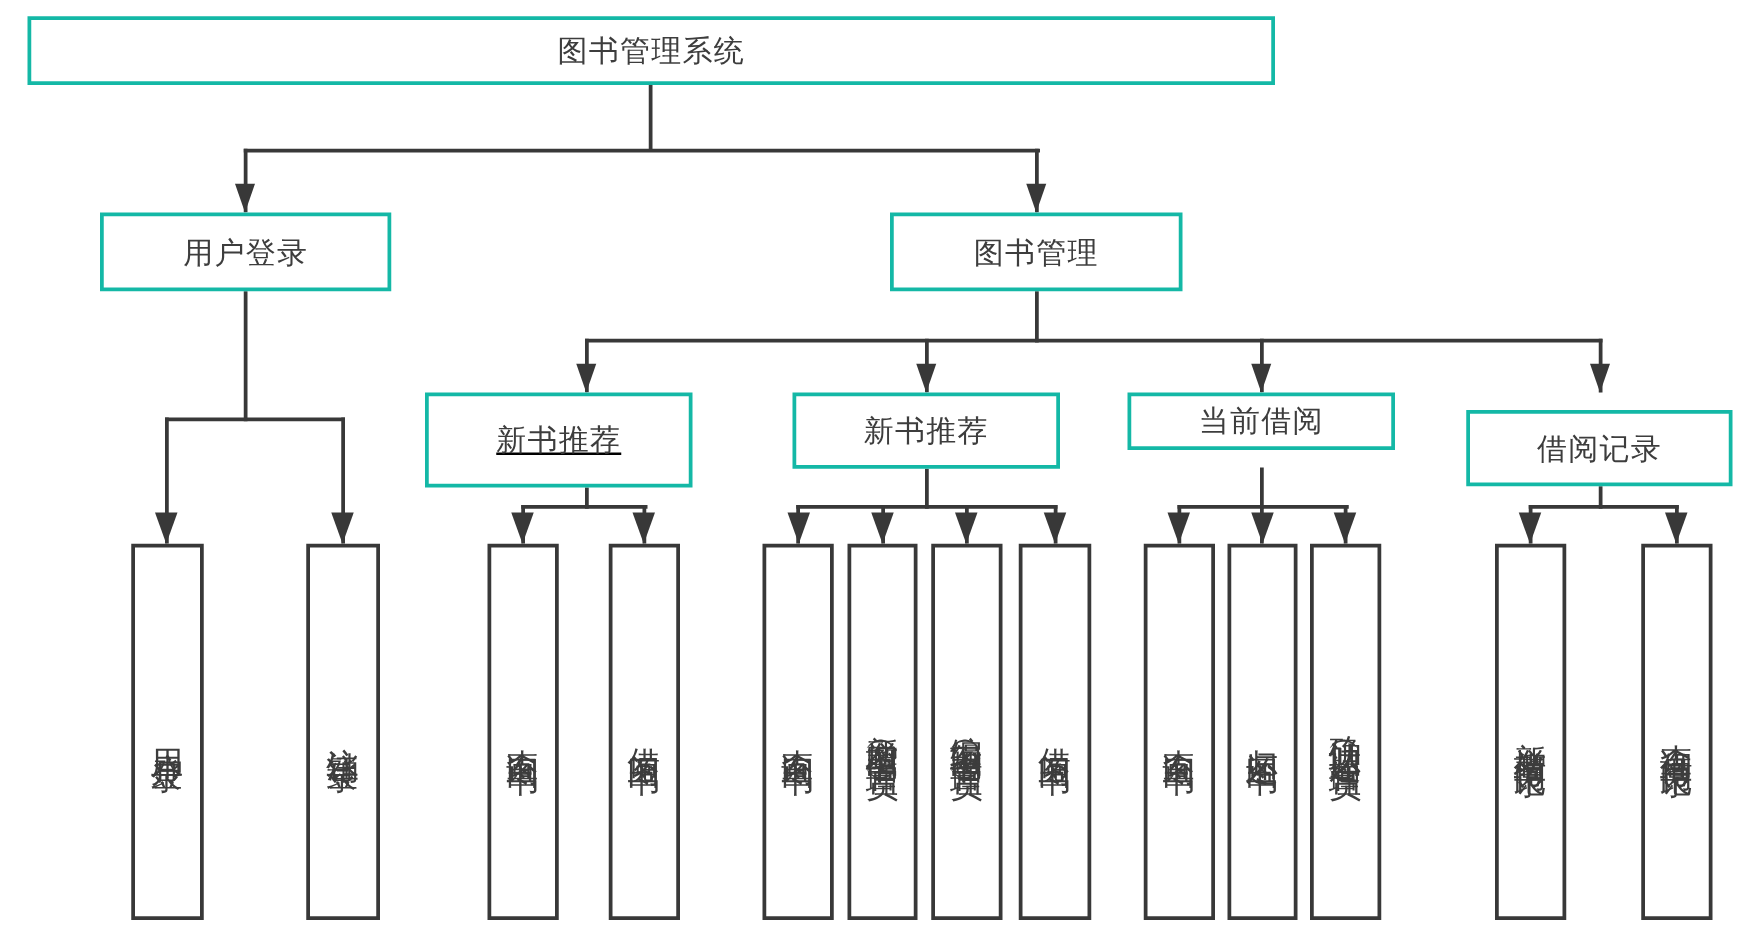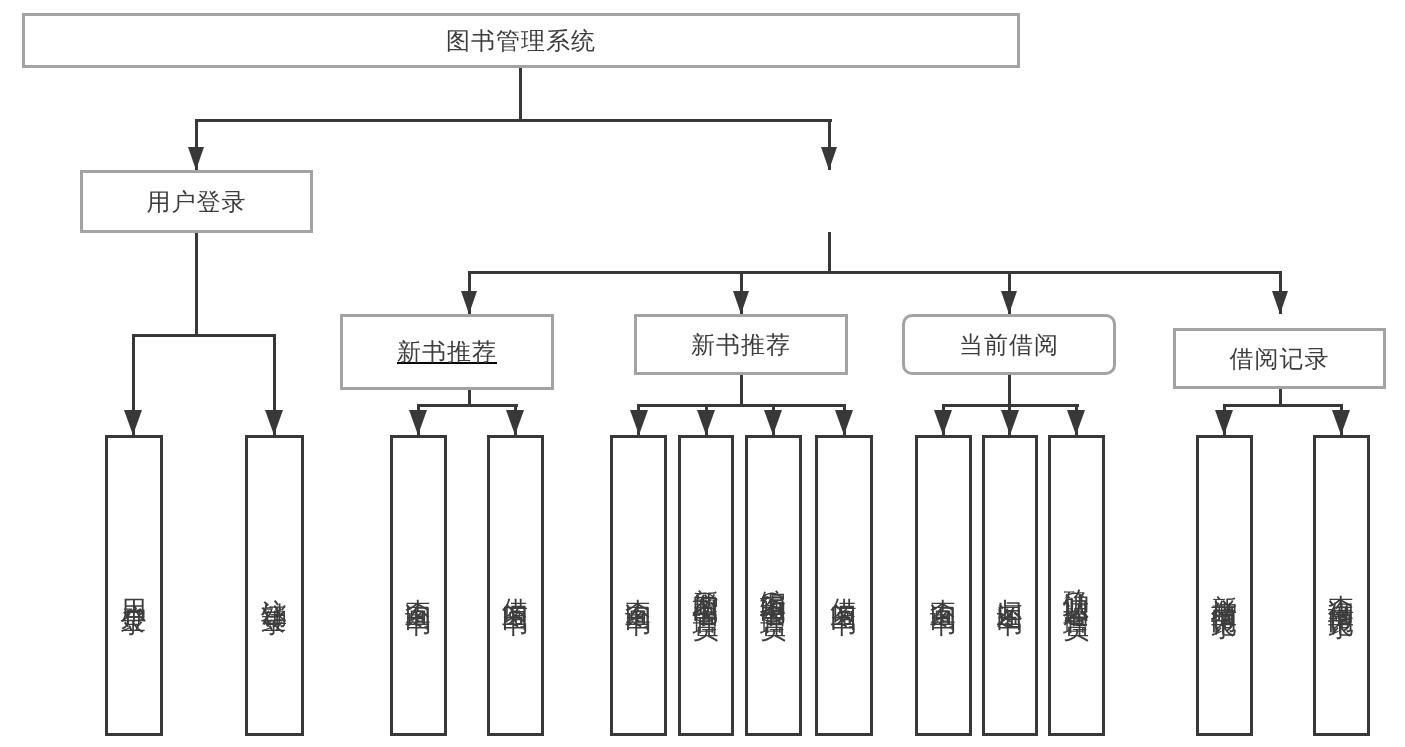--- a/index.html
+++ b/index.html
@@ -1,21 +1,21 @@
 <!DOCTYPE html>
 <html><head>
 <meta charset="utf-8">
 <style>
   html,body{margin:0;padding:0;background:#ffffff;}
   .canvas{
     position:relative;width:1405px;height:747px;background:#ffffff;overflow:hidden;
     font-family:"Liberation Sans","DejaVu Sans",sans-serif;
   }
   .hbox{
-    position:absolute;box-sizing:border-box;border:3px solid #a3a3a3;background:#ffffff;
+    position:absolute;box-sizing:border-box;border:3px solid #14b8a6;background:#ffffff;
     display:flex;align-items:center;justify-content:center;z-index:2;
   }
   .hbox span{font-size:24px;color:#3d3d3d;letter-spacing:1px;white-space:nowrap;}
   .vbox{
     position:absolute;box-sizing:border-box;top:435px;height:301px;border:3px solid #383838;
     background:#ffffff;display:flex;align-items:center;justify-content:center;z-index:2;
   }
   .vbox span{
     writing-mode:vertical-rl;text-orientation:mixed;font-size:26px;line-height:1;
     letter-spacing:4px;color:#3d3d3d;white-space:nowrap;
@@ -96,28 +96,31 @@
   <div class="arr leaf" style="left:1215px;top:410px;"></div>
   <div class="arr leaf" style="left:1332px;top:410px;"></div>
 
   <div class="hbox" style="left:22px;top:13px;width:998px;height:55px;">
     <span>图书管理系统</span>
   </div>
 
   <div class="hbox" style="left:80px;top:170px;width:233px;height:63px;">
     <span>用户登录</span>
   </div>
+  <div class="hbox" style="left:712px;top:170px;width:234px;height:63px;">
+    <span>图书管理</span>
+  </div>
 
   <div class="hbox" style="left:340px;top:314px;width:214px;height:76px;text-decoration:underline;">
     <span>新书推荐</span>
   </div>
   <div class="hbox" style="left:634px;top:314px;width:214px;height:61px;">
     <span>新书推荐</span>
   </div>
-  <div class="hbox" style="left:902px;top:314px;width:214px;height:61px;border-radius:10px;">
+  <div class="hbox" style="left:902px;top:314px;width:214px;height:46px;">
     <span>当前借阅</span>
   </div>
   <div class="hbox" style="left:1173px;top:328px;width:213px;height:61px;">
     <span>借阅记录</span>
   </div>
 
   <div class="vbox" style="left:105px;width:58px;">
     <span>用户登录</span>
   </div>
   <div class="vbox" style="left:245px;width:59px;">

